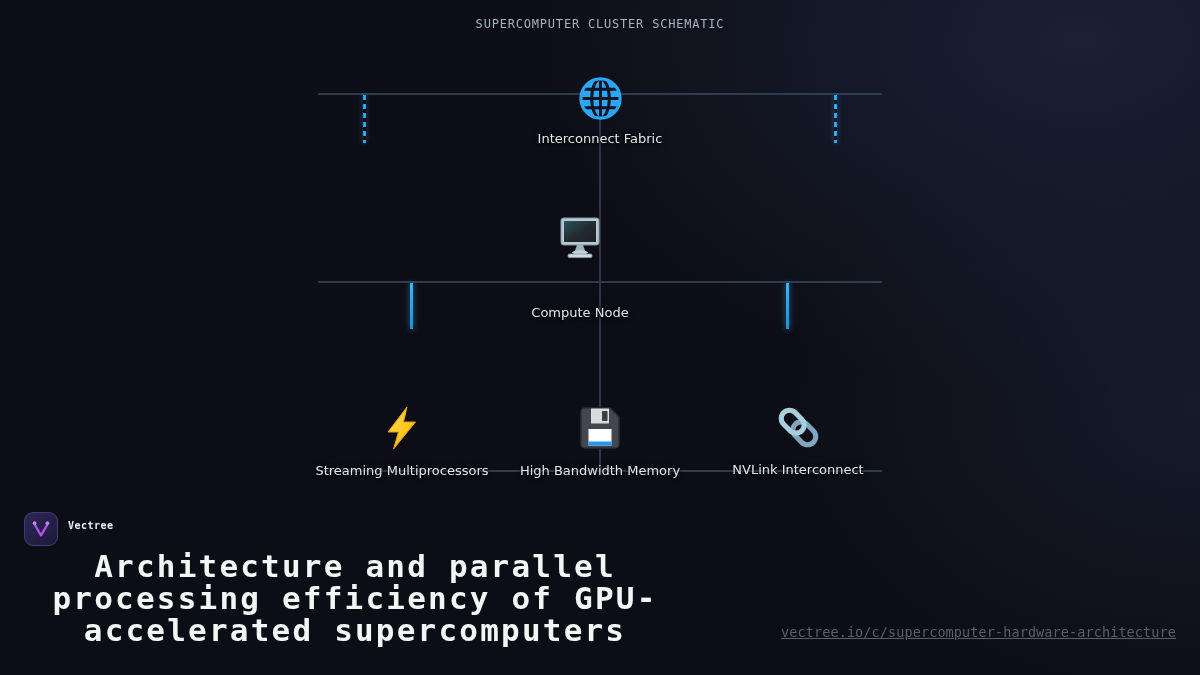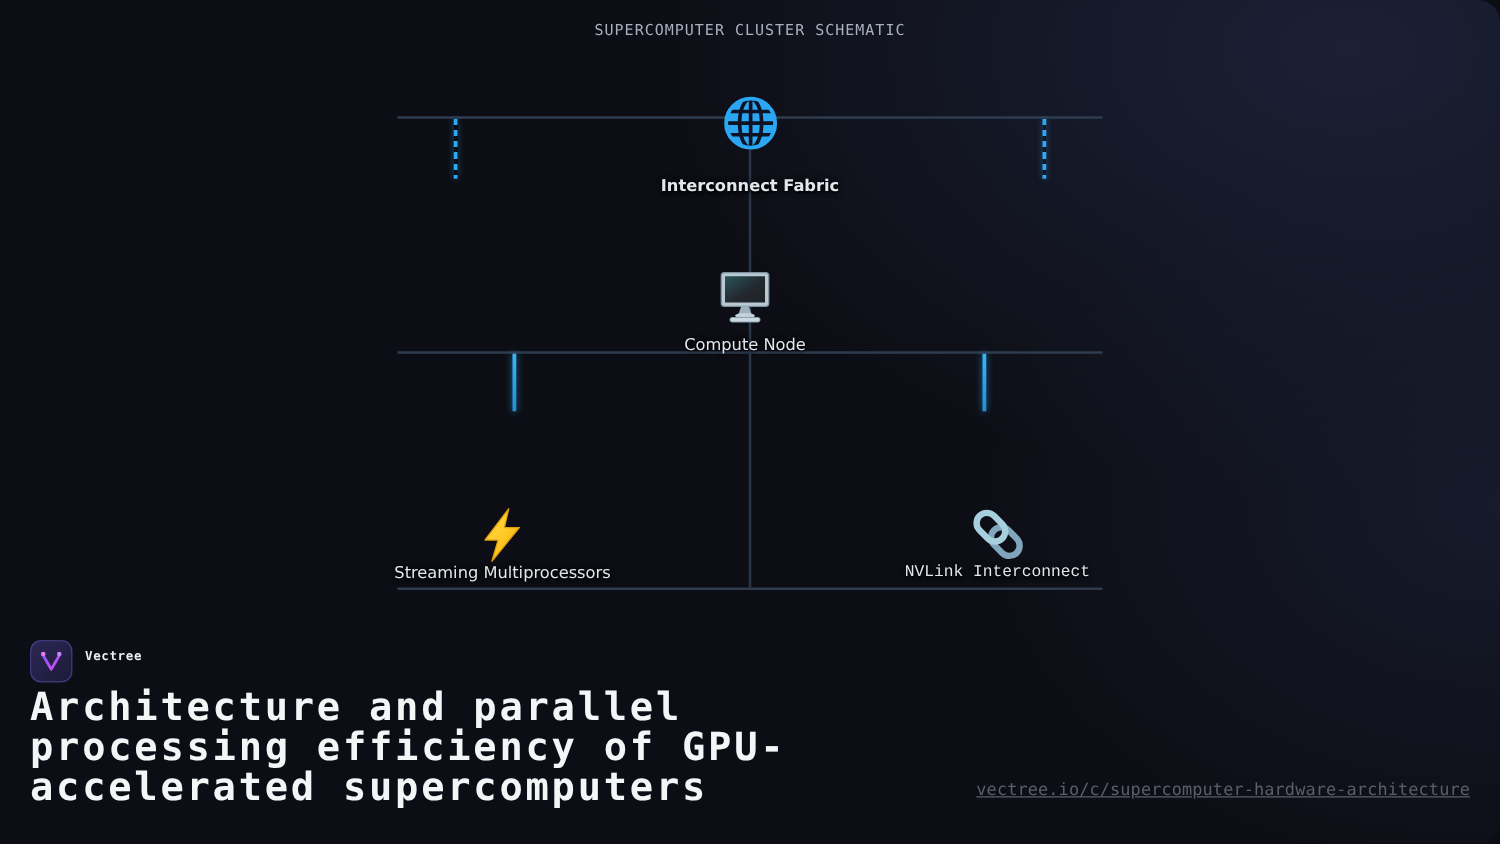--- a/index.html
+++ b/index.html
@@ -8,21 +8,20 @@
     font-family: "DejaVu Sans", "Liberation Sans", sans-serif;
     background:#0d0e15;
     overflow:hidden;
   }
   .stage{
     position:relative; width:1200px; height:675px;
     background:
       radial-gradient(1000px 650px at 90% 6%, #1b2036 0%, rgba(27,32,54,0) 55%),
       radial-gradient(700px 500px at 100% 60%, #161a2b 0%, rgba(22,26,43,0) 60%),
       #0d0e15;
-    border-radius: 18px;
   }
   
   .schema-title{
     position:absolute; top:17px; left:0; width:100%;
     text-align:center;
     font-family:"DejaVu Sans Mono","Liberation Mono",monospace;
     font-size:12px; letter-spacing:0.8px; color:#a7b1c0;
   }
   
   .hline{ position:absolute; left:318px; width:564px; height:2px; background:#2e3c4f; }
@@ -50,45 +49,46 @@
     display:flex; flex-direction:column; align-items:center;
     z-index:2;
   }
   .node .icon{ display:block; line-height:0; }
   .node .label{
     font-size:13px; color:#e3e6ea;
     text-shadow:0 1px 2px rgba(0,0,0,.95), 0 0 5px rgba(0,0,0,.7);
     white-space:nowrap;
   }
   .node-fabric{ left:450px; top:75px; }
-  .node-fabric .label{ margin-top:20px;font-weight:bold; }
-  .node-compute{ left:446px; top:215px; }
+  .node-fabric .label{ margin-top:9px; }
+  .node-compute{ left:430px; top:215px;gap:36px; }
   .node-compute .label{ margin-top:10px; }
   .node-sm{ left:252px; top:405px; }
   .node-hbm{ left:450px; top:405px; }
-  .node-nvl{ left:648px; top:405px;font-family:Liberation Mono, monospace; }
-  .node-sm .label,.node-hbm .label,.node-nvl .label{ margin-top:0; }
+  .node-nvl{ left:648px; top:405px; }
+  .node-sm .label,.node-hbm .label,.node-nvl .label{ margin-top:12px; }
   
   .logo-badge{
     position:absolute; left:24px; top:512px; width:34px; height:34px;
     border-radius:9px;
     background:linear-gradient(135deg,#2c2754 0%,#1e1a3a 100%);
     border:1px solid rgba(125,105,225,.35);
     display:flex; align-items:center; justify-content:center;
   }
   .brand-name{
     position:absolute; left:68px; top:520px;
     font-family:"DejaVu Sans Mono","Liberation Mono",monospace;
     font-weight:bold; font-size:10px; color:#eceef2; letter-spacing:.5px;
   }
   .headline{
     position:absolute; left:24px; top:550px; width:662px;
     font-family:"DejaVu Sans Mono","Liberation Mono",monospace;
     font-weight:bold; font-size:31px; line-height:32px; letter-spacing:2.2px;
     color:#f4f5f7;
+    text-align:center;
   }
   .card-url{
     position:absolute; right:24px; top:624px;
     font-family:"DejaVu Sans Mono","Liberation Mono",monospace;
     font-size:13.5px; color:#5a5f69; letter-spacing:.1px;text-decoration:underline;
   }
 </style>
 </head>
 <body>
 
@@ -151,20 +151,32 @@
             <stop offset="55%" stop-color="#ffc821"></stop>
             <stop offset="1" stop-color="#f09c16"></stop>
           </linearGradient>
         </defs>
         <polygon points="26,2 7,27 17.5,27 12.5,44 34.5,17 22.5,17" fill="url(#bolt)" stroke="#e0a012" stroke-width="1" stroke-linejoin="round"></polygon>
       </svg>
     </span>
     <span class="label">Streaming Multiprocessors</span>
   </div>
 
+  <div class="node node-hbm">
+    <span class="icon">
+      <svg width="46" height="46" viewBox="0 0 46 46">
+        <path d="M8 3 H33 L42 12 V39 a4 4 0 0 1 -4 4 H8 a4 4 0 0 1 -4 -4 V7 a4 4 0 0 1 4 -4 Z" fill="#43474d" stroke="#2b2e33" stroke-width="1.5"></path>
+        <rect x="14" y="3.5" width="18" height="15" fill="#d9dcde"></rect>
+        <rect x="25" y="6" width="5.5" height="10" rx="0.8" fill="#393d42"></rect>
+        <rect x="11.5" y="24" width="23" height="16.5" fill="#ffffff"></rect>
+        <rect x="11.5" y="36.5" width="23" height="4" fill="#2196f3"></rect>
+      </svg>
+    </span>
+    <span class="label">High Bandwidth Memory</span>
+  </div>
 
   <div class="node node-nvl">
     <span class="icon">
       <svg width="45" height="45" viewBox="0 0 44 44">
         <g transform="rotate(-45 22 22)" fill="none" stroke-linecap="round">
           <rect x="14" y="17.5" width="16" height="25" rx="8" stroke="#7fa6bd" stroke-width="5"></rect>
           <rect x="14" y="1.5" width="16" height="25" rx="8" stroke="#a8cfdd" stroke-width="5"></rect>
         </g>
       </svg>
     </span>

